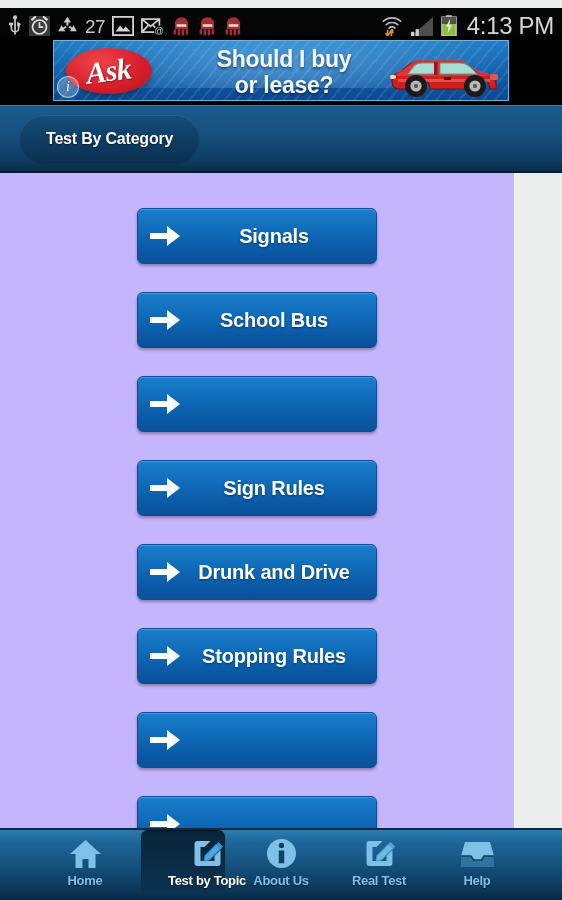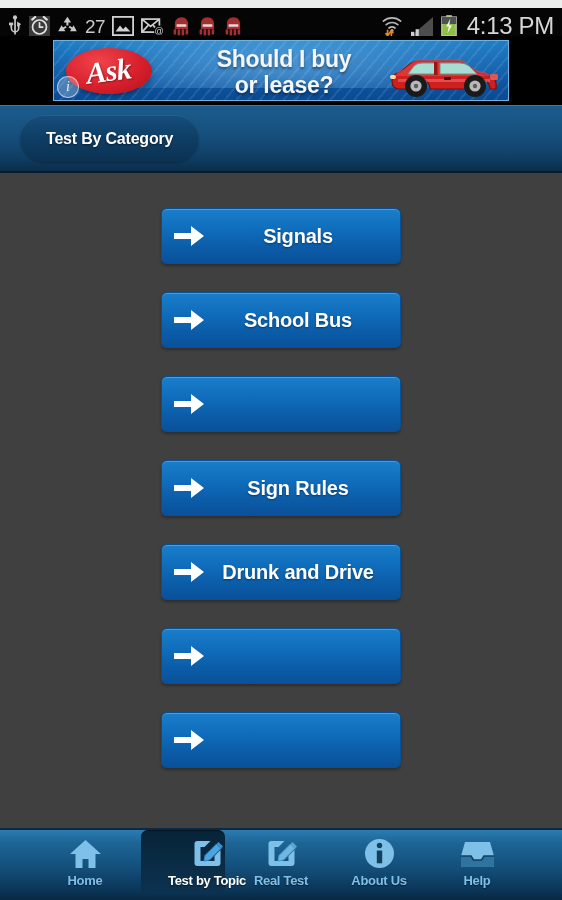--- a/index.html
+++ b/index.html
@@ -107,22 +107,22 @@
   }
   .title-pill span {
     color: #fff; font-size: 16px; font-weight: bold;
     letter-spacing: -0.2px;
     text-shadow: 0 1px 2px rgba(0,0,0,.55);
   }
 
   
   .content {
     position: absolute; top: 173px; left: 0;
-    width: 562px; height: 655px;
-    background: #404040;
+    width: 514px; height: 655px;
+    background: #c4b5fd;
     overflow: hidden;
   }
   .cat-list { padding-top: 35px; }
   .cat-btn {
     position: relative;
     width: 240px; height: 56px;
     margin: 0 auto 28px auto;
     border-radius: 6px;
     background: linear-gradient(180deg, #1a7ecb 0%, #0f6cba 40%, #0b5ca8 72%, #0a5199 100%);
     border: 1px solid #0a4f93;
@@ -393,20 +393,28 @@
 
       <div class="cat-btn">
         <span class="cat-arrow">
           <svg width="30" height="22" viewBox="0 0 30 22">
             <path d="M0 8 h17 v-7 l13 10 l-13 10 v-7 h-17 z" fill="#ffffff"></path>
           </svg>
         </span>
         <span class="cat-label">Drunk and Drive</span>
       </div>
 
+      <div class="cat-btn">
+        <span class="cat-arrow">
+          <svg width="30" height="22" viewBox="0 0 30 22">
+            <path d="M0 8 h17 v-7 l13 10 l-13 10 v-7 h-17 z" fill="#ffffff"></path>
+          </svg>
+        </span>
+        <span class="cat-label">Stopping Rules</span>
+      </div>
 
       <div class="cat-btn">
         <span class="cat-arrow">
           <svg width="30" height="22" viewBox="0 0 30 22">
             <path d="M0 8 h17 v-7 l13 10 l-13 10 v-7 h-17 z" fill="#ffffff"></path>
           </svg>
         </span>
       </div>
 
       <div class="cat-btn">
@@ -438,38 +446,38 @@
           <path d="M2.5 5 a3 3 0 0 1 3 -3 h13 l-6 6 h-4 v14 h14 v-5 l6 -6 v13 a3 3 0 0 1 -3 3 h-20 a3 3 0 0 1 -3 -3 z" fill="#7fc0e8"></path>
           <path d="M13 16.5 l11.5 -11.5 l4.5 4.5 l-11.5 11.5 l-5.5 1 z" fill="#4aa6e0" stroke="#2e86c4" stroke-width="1"></path>
           <path d="M24.5 5 l4.5 4.5 l2 -2 l-4.5 -4.5 z" fill="#3b93cf"></path>
         </svg>
       </span>
       <span class="nav-label">Test by Topic</span>
     </div>
 
     <div class="navitem">
       <span class="nav-ico">
+        <svg width="31" height="31" viewBox="0 0 31 31">
+          <circle cx="15.5" cy="15.5" r="14.5" fill="#7fc0e8"></circle>
+          <circle cx="15.5" cy="7.5" r="2.7" fill="#12405f"></circle>
+          <path d="M12.8 12.5 h5.4 v12.8 h-5.4 z" fill="#12405f"></path>
+        </svg>
+      </span>
+      <span class="nav-label">About Us</span>
+    </div>
+
+    <div class="navitem">
+      <span class="nav-ico">
         <svg width="31" height="30" viewBox="0 0 31 30">
           <path d="M2.5 5 a3 3 0 0 1 3 -3 h13 l-6 6 h-4 v14 h14 v-5 l6 -6 v13 a3 3 0 0 1 -3 3 h-20 a3 3 0 0 1 -3 -3 z" fill="#7fc0e8"></path>
           <path d="M13 16.5 l11.5 -11.5 l4.5 4.5 l-11.5 11.5 l-5.5 1 z" fill="#6fb6e0" stroke="#4a9bcc" stroke-width="1"></path>
           <path d="M24.5 5 l4.5 4.5 l2 -2 l-4.5 -4.5 z" fill="#5aa5d4"></path>
         </svg>
       </span>
       <span class="nav-label">Real Test</span>
-    </div>
-
-    <div class="navitem">
-      <span class="nav-ico">
-        <svg width="31" height="31" viewBox="0 0 31 31">
-          <circle cx="15.5" cy="15.5" r="14.5" fill="#7fc0e8"></circle>
-          <circle cx="15.5" cy="7.5" r="2.7" fill="#12405f"></circle>
-          <path d="M12.8 12.5 h5.4 v12.8 h-5.4 z" fill="#12405f"></path>
-        </svg>
-      </span>
-      <span class="nav-label">About Us</span>
     </div>
 
     <div class="navitem">
       <span class="nav-ico">
         <svg width="33" height="28" viewBox="0 0 33 28">
           <path d="M4 2 h25 l4 14 v10 a1 1 0 0 1 -1 1 h-31 a1 1 0 0 1 -1 -1 v-10 z" fill="#7fc0e8"></path>
           <path d="M0 16 h10 l2.5 4 h8 l2.5 -4 h10 v10 a1 1 0 0 1 -1 1 h-31 a1 1 0 0 1 -1 -1 z" fill="#2f73a0"></path>
           <path d="M0 16 h10 l2.5 4 h8 l2.5 -4 h10" fill="none" stroke="#12405f" stroke-width="1.6"></path>
         </svg>
       </span>

